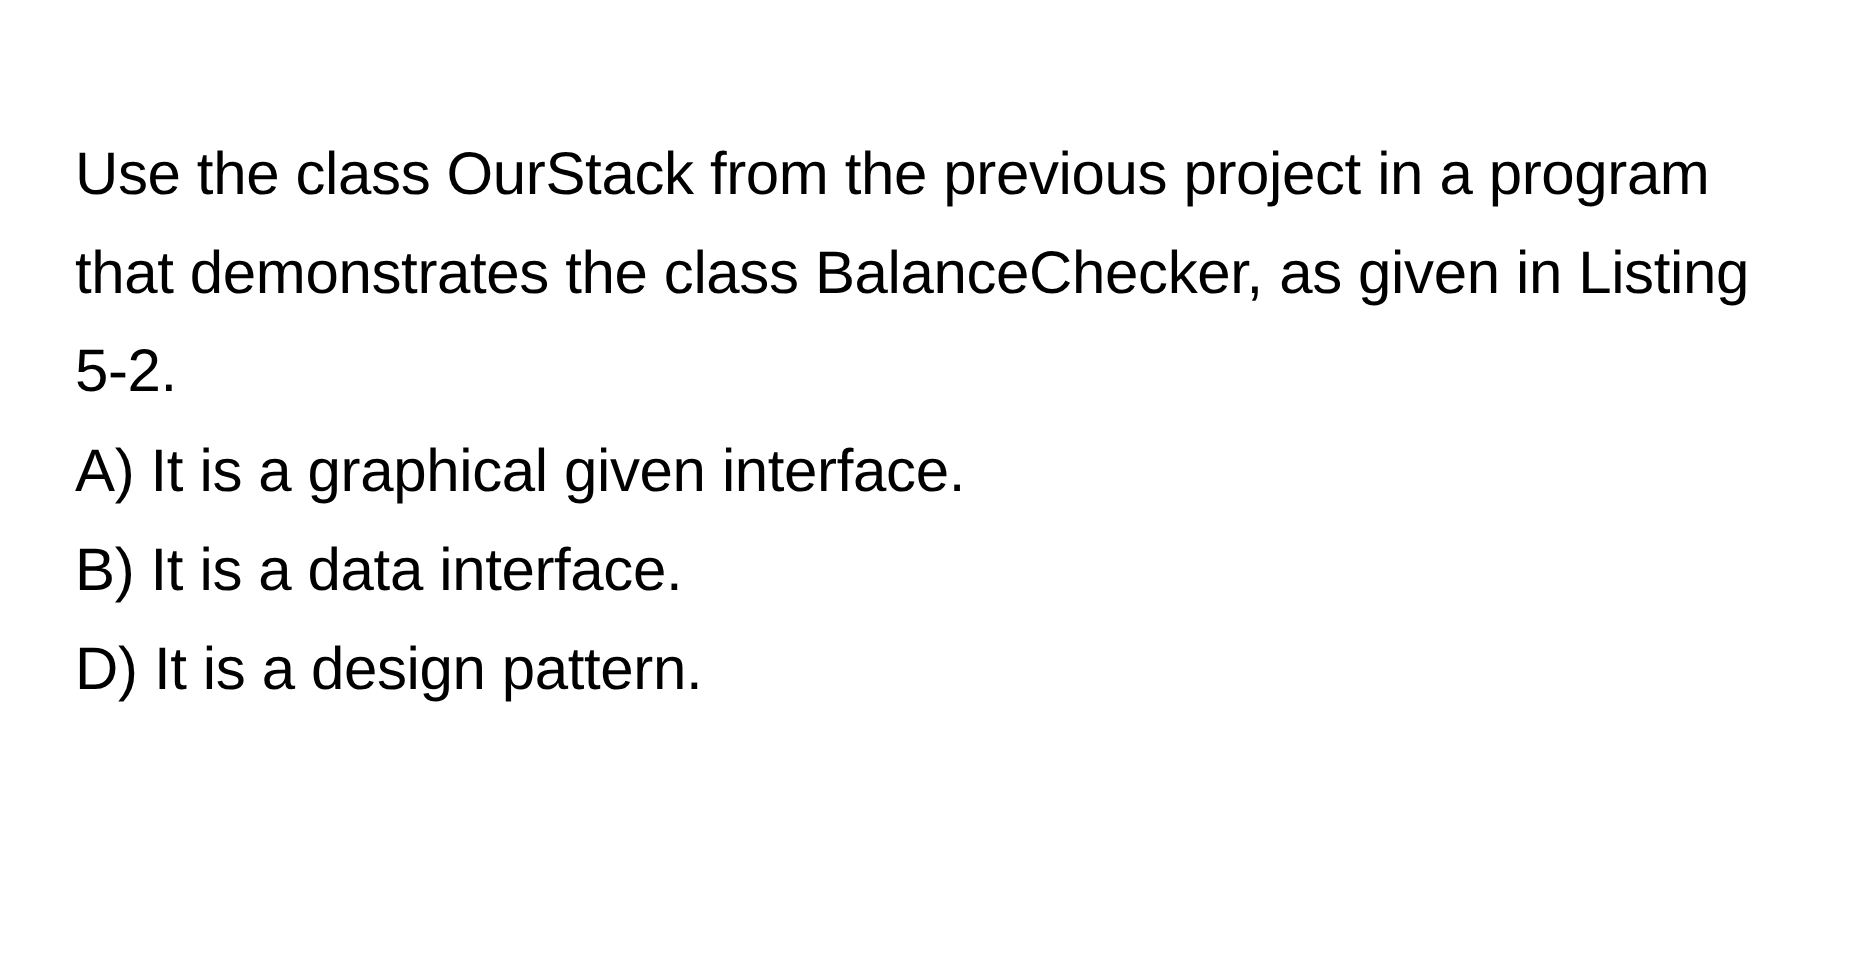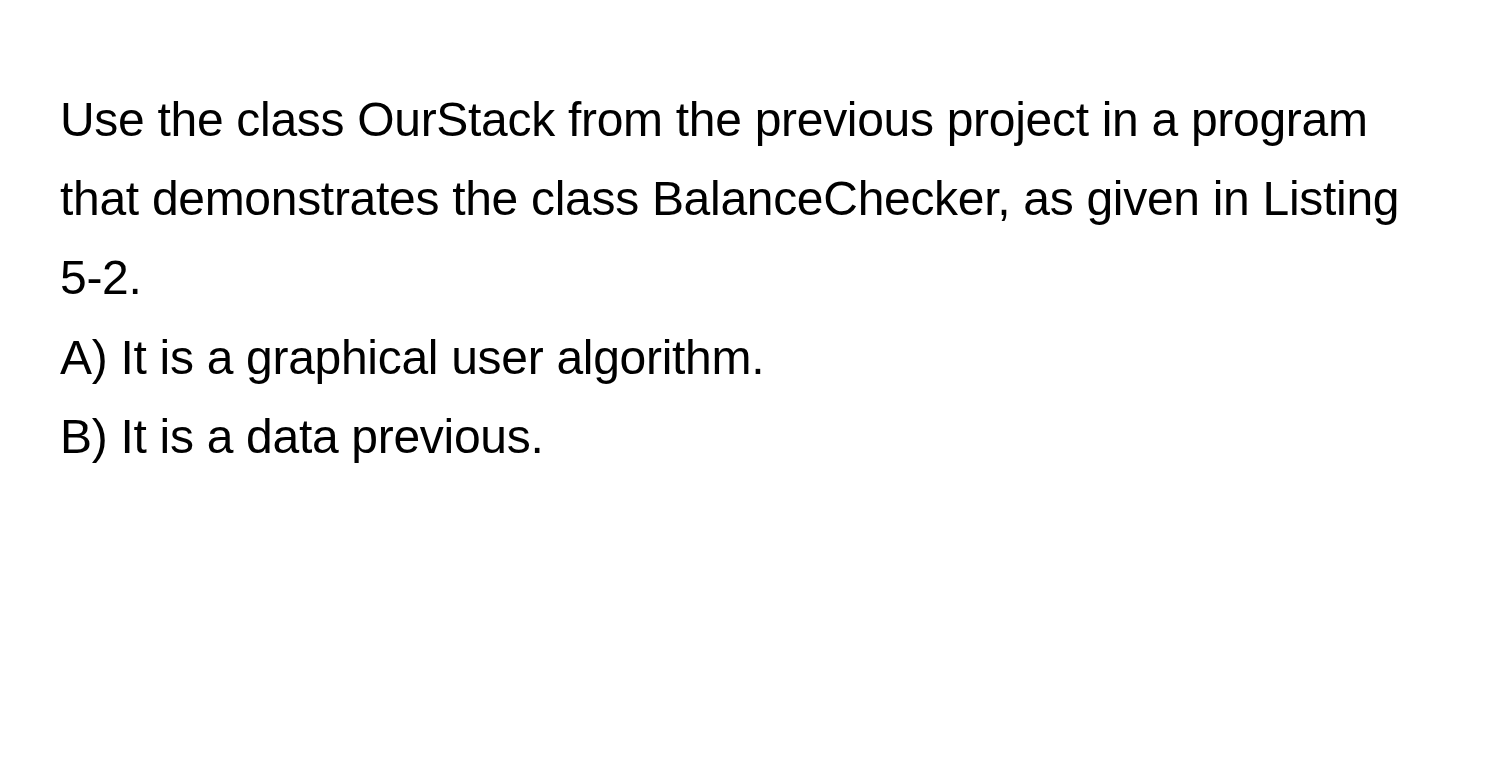--- a/index.html
+++ b/index.html
@@ -9,20 +9,21 @@
     }
     html, body {
       width: 1500px;
       height: 776px;
       background: #ffffff;
       font-family: -apple-system, BlinkMacSystemFont, "Segoe UI", Helvetica, Arial, sans-serif;
       color: #000000;
     }
     .content {
       padding: 80px 60px 60px 60px;
+      margin-top: 20px;
     }
     .question-text {
       font-size: 48px;
       line-height: 1.65;
       font-weight: 400;
       letter-spacing: -0.3px;
     }
     .option {
       font-size: 48px;
       line-height: 1.65;
@@ -30,19 +31,23 @@
       letter-spacing: -0.3px;
     }
   </style>
 </head>
 <body>
 
 <div class="content">
   <div class="question-text">Use the class OurStack from the previous project in a program that demonstrates the class BalanceChecker, as given in Listing 5-2.</div>
   <div class="option">
     <span>A)</span>
-    <span>It is a graphical user algorithm.</span>
+    <span>It is a graphical given interface.</span>
   </div>
   <div class="option">
     <span>B)</span>
-    <span>It is a data previous.</span>
+    <span>It is a data interface.</span>
+  </div>
+  <div class="option">
+    <span>D)</span>
+    <span>It is a design pattern.</span>
   </div>
 </div>
 
 </body></html>

